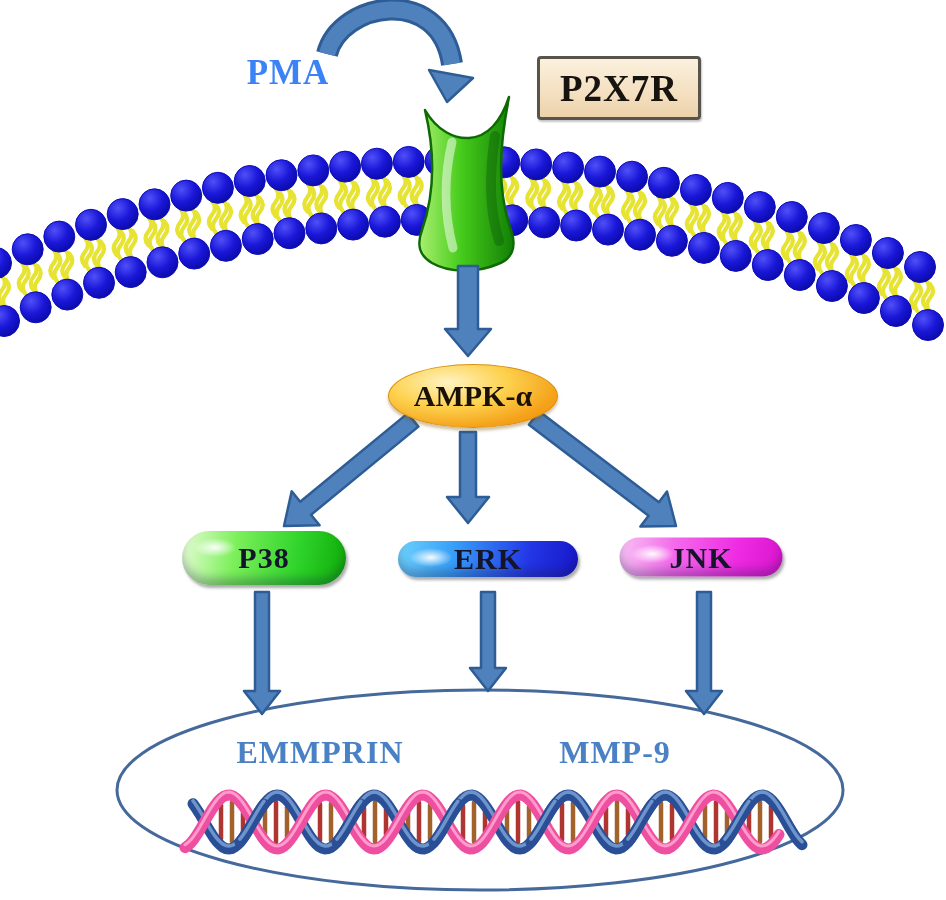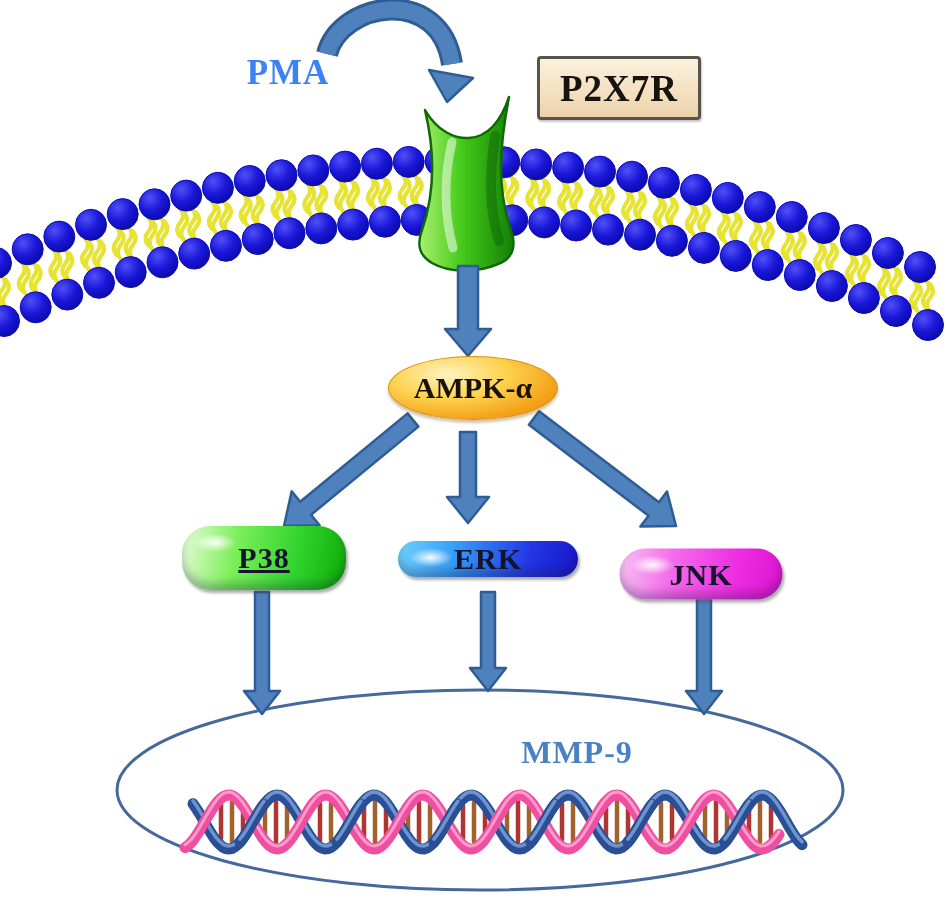--- a/index.html
+++ b/index.html
@@ -8,37 +8,37 @@
   #scene{position:absolute;left:0;top:0;}
   .node{position:absolute;transform:translate(-50%,-50%);display:flex;align-items:center;
         justify-content:center;white-space:nowrap;}
   .plain-label{font-weight:bold;font-size:35px;color:#3b82f6;letter-spacing:1px;}
   .pma{left:288px;top:73px;}
   .receptor-box{left:619px;top:88px;width:158px;height:58px;
         background:linear-gradient(180deg,#fbf1de,var(--receptor-box-bg) 60%,#ecd2aa);
         border:3px solid var(--receptor-box-border);border-radius:4px;
         font-weight:bold;font-size:37px;color:#17130e;letter-spacing:1px;
         box-shadow:1px 2px 2px rgba(90,90,90,.35);}
-  .ampk{left:473px;top:388px;width:168px;height:62px;border-radius:50%;
+  .ampk{left:473px;top:396px;width:168px;height:62px;border-radius:50%;
         background:radial-gradient(ellipse at 35% 28%,#fff3c2 0%,#fdd24f 38%,var(--ampk-orange) 72%,#e88a04 100%);
         border:1px solid #d98f0a;font-weight:bold;font-size:30px;color:#1a1208;
         box-shadow:0 3px 3px rgba(120,80,0,.35);}
   .pill{border-radius:28px;font-weight:bold;font-size:30px;color:#14142a;letter-spacing:1px;
         box-shadow:inset 0 -7px 9px rgba(20,20,60,.28),2px 3px 3px rgba(70,70,70,.45);}
   .pill::before{content:"";position:absolute;left:11px;top:7px;width:44px;height:19px;border-radius:50%;
         background:radial-gradient(ellipse at center,rgba(255,255,255,.95) 0%,rgba(255,255,255,0) 70%);}
-  .p38{left:264px;top:558px;width:164px;height:64px;
-        background:linear-gradient(100deg,#eafcda 0%,#7df05c 32%,var(--p38-green) 70%,#0faa08 100%);text-decoration:underline;}
+  .p38{left:264px;top:558px;width:164px;height:54px;
+        background:linear-gradient(100deg,#eafcda 0%,#7df05c 32%,var(--p38-green) 70%,#0faa08 100%);}
   .erk{left:488px;top:559px;width:180px;height:36px;
         background:linear-gradient(100deg,#6fd2fc 0%,#38a0f8 30%,var(--erk-blue) 72%,#1717c8 100%);}
-  .jnk{left:701px;top:574px;width:163px;height:51px;
+  .jnk{left:701px;top:557px;width:163px;height:39px;
         background:linear-gradient(100deg,#f8c4f4 0%,#f46cec 32%,var(--jnk-magenta) 72%,#d814cc 100%);}
   .gene{font-weight:bold;font-size:32px;color:var(--gene-text);letter-spacing:1px;}
   .emmprin{left:320px;top:752px;}
-  .mmp9{left:577px;top:752px;}
+  .mmp9{left:615px;top:752px;}
 </style>
 </head>
 <body>
 
 <div class="stage">
   <svg id="scene" width="946" height="900" viewBox="0 0 946 900">
       <defs>
    <radialGradient id="headG" cx="35%" cy="30%" r="75%">
      <stop offset="0%" stop-color="#5050f8"></stop>
      <stop offset="55%" stop-color="#1a17d8"></stop>
@@ -320,14 +320,15 @@
   <div class="node pill p38">
     <span>P38</span>
   </div>
   <div class="node pill erk">
     <span>ERK</span>
   </div>
   <div class="node pill jnk">
     <span>JNK</span>
   </div>
 
+  <div class="node gene emmprin">EMMPRIN</div>
   <div class="node gene mmp9">MMP-9</div>
 </div>
 
 </body></html>

